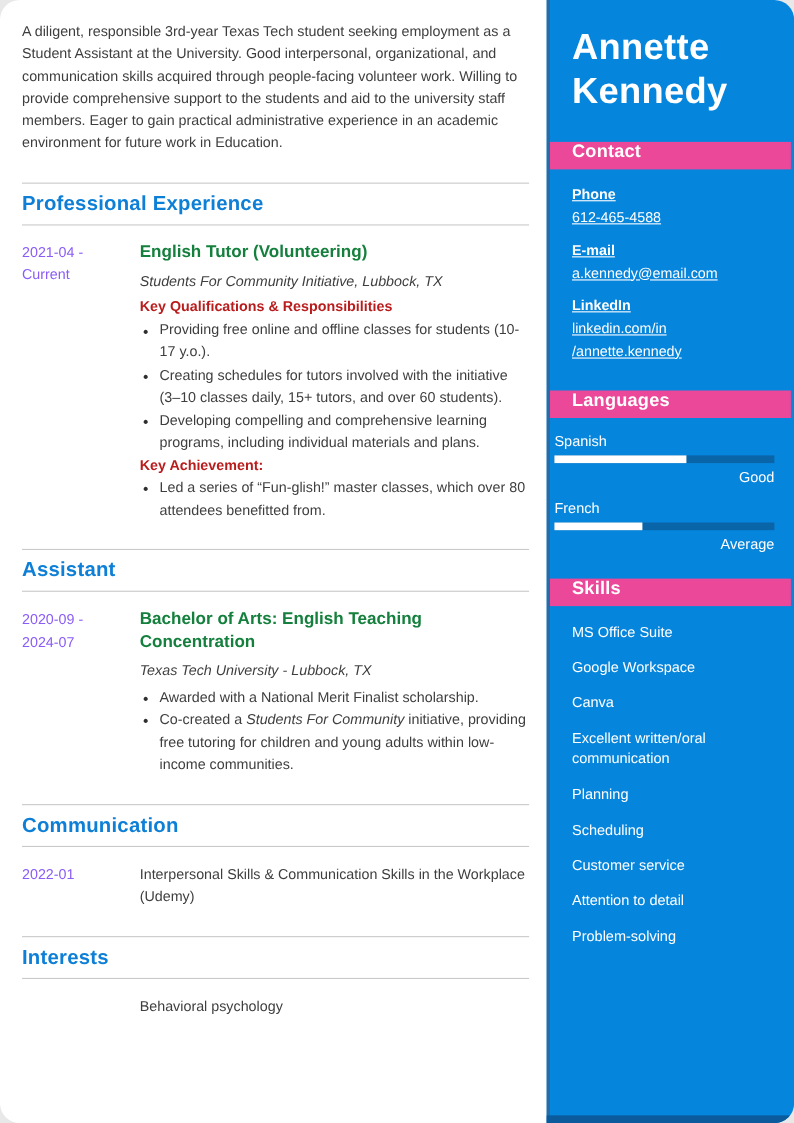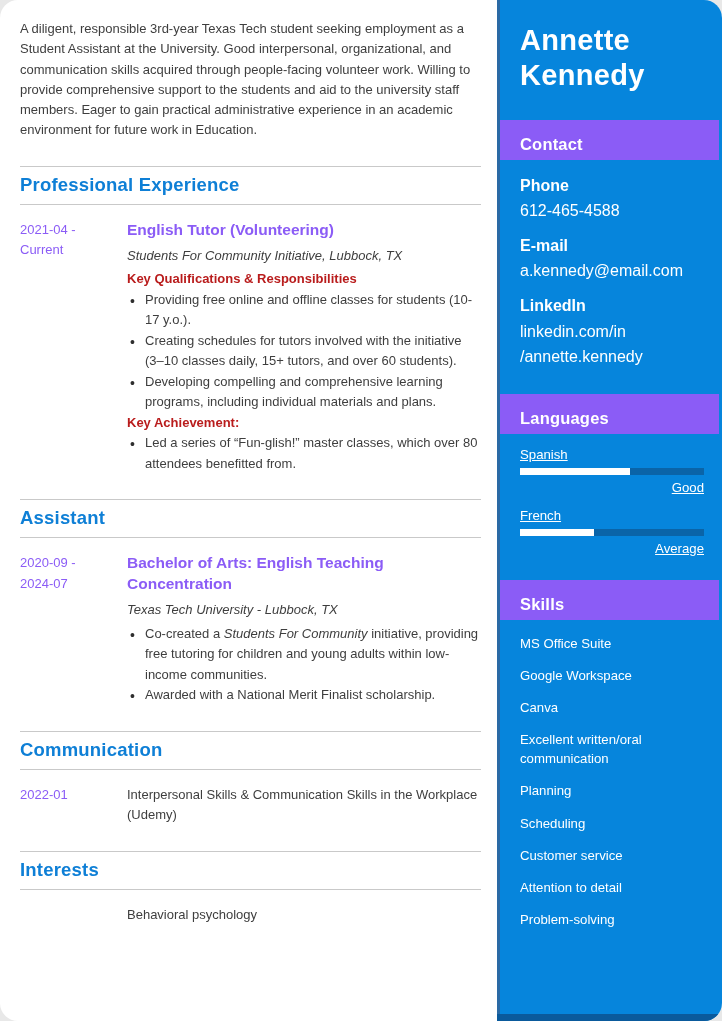--- a/index.html
+++ b/index.html
@@ -17,55 +17,55 @@
   .section-head {
     border-top:1px solid #c9c9c9; border-bottom:1px solid #c9c9c9;
     padding:7px 0 8px 0;
   }
   .section-head h2 { font-size:18.5px; font-weight:bold; color:#0e7fd6; letter-spacing:0.2px; }
 
   .entry { display:flex; margin-top:15px; }
   .date-col { width:107px; flex:0 0 107px; font-size:13px; line-height:1.6; color:#8b5cf6; }
   .body-col { flex:1; font-size:13px; line-height:1.58; }
 
-  .role { font-size:15.5px; font-weight:bold; color:#8b5cf6; line-height:1.35; margin-bottom:5px; }
+  .role { font-size:15.5px; font-weight:bold; color:#15803d; line-height:1.35; margin-bottom:5px; }
   .org  { font-style:italic; color:#3e3e3e; margin-bottom:3px; }
   .subhead { font-weight:bold; color:#b91c1c; }
 
   ul.bullets { list-style:none; }
   ul.bullets li { position:relative; padding-left:18px; }
   ul.bullets li::before {
     content:"•"; position:absolute; left:3px; top:0; color:#2e2e2e; font-size:14px;
   }
   .italic-inline { font-style:italic; }
 
   
   .sidebar {
     position:absolute; top:0; right:0; width:225px; height:1021px;
     background:#0685dc; border-left:3px solid #2a6aa5; color:#ffffff;
   }
   .sidebar-bottom-strip {
     position:absolute; left:-3px; right:0; bottom:0; height:7px; background:#0a5a9c;
   }
   .name-block { padding:23px 18px 0 20px; }
-  .name { font-size:29px; font-weight:bold; line-height:1.2; letter-spacing:0.3px; }
+  .name { font-size:33px; font-weight:bold; line-height:1.2; letter-spacing:0.3px; }
   .job-title { margin-top:7px; font-size:16.5px; line-height:1.32; font-weight:normal; }
 
   .band {
     margin-right:3px; margin-top:24px;
-    background:#8b5cf6; padding:15px 0 6px 20px;
+    background:#ec4899; padding:0 0 6px 20px;
     font-size:16.5px; font-weight:bold; letter-spacing:0.2px;
   }
   .band.first { margin-top:27px; }
 
-  .contact-list { padding:13px 18px 0 20px; font-size:16px; line-height:1.6; }
+  .contact-list { padding:13px 18px 0 20px; font-size:13px; line-height:1.6;text-decoration:underline; }
   .contact-item { margin-bottom:9px; }
   .contact-label { font-weight:bold; }
 
-  .lang-list { padding:13px 18px 0 20px; font-size:13.2px;text-decoration:underline; }
+  .lang-list { padding:13px 18px 0 4px; font-size:13.2px; }
   .lang-item { margin-bottom:13px; }
   .lang-name { margin-bottom:6px; }
   .lang-bar { height:7px; background:#0a64a8; position:relative; }
   .lang-fill { position:absolute; left:0; top:0; bottom:0; background:#ffffff; }
   .lang-level { text-align:right; margin-top:5px; }
 
   .skills-list { padding:14px 18px 0 20px; font-size:13.2px; line-height:1.45; list-style:none; }
   .skills-list li { margin-bottom:13px; }
 </style>
 </head>
@@ -109,22 +109,22 @@
       </div>
       <div class="entry">
         <div class="date-col">
           <div>2020-09 -</div>
           <div>2024-07</div>
         </div>
         <div class="body-col">
           <div class="role">Bachelor of Arts: English Teaching Concentration</div>
           <div class="org">Texas Tech University - Lubbock, TX</div>
           <ul class="bullets">
+            <li>Awarded with a National Merit Finalist scholarship.</li>
             <li><span>Co-created a </span><span class="italic-inline">Students For Community</span><span> initiative, providing free tutoring for children and young adults within low-income communities.</span></li>
-            <li>Awarded with a National Merit Finalist scholarship.</li>
           </ul>
         </div>
       </div>
     </div>
 
     <div class="section">
       <div class="section-head">
         <h2>Communication</h2>
       </div>
       <div class="entry">

